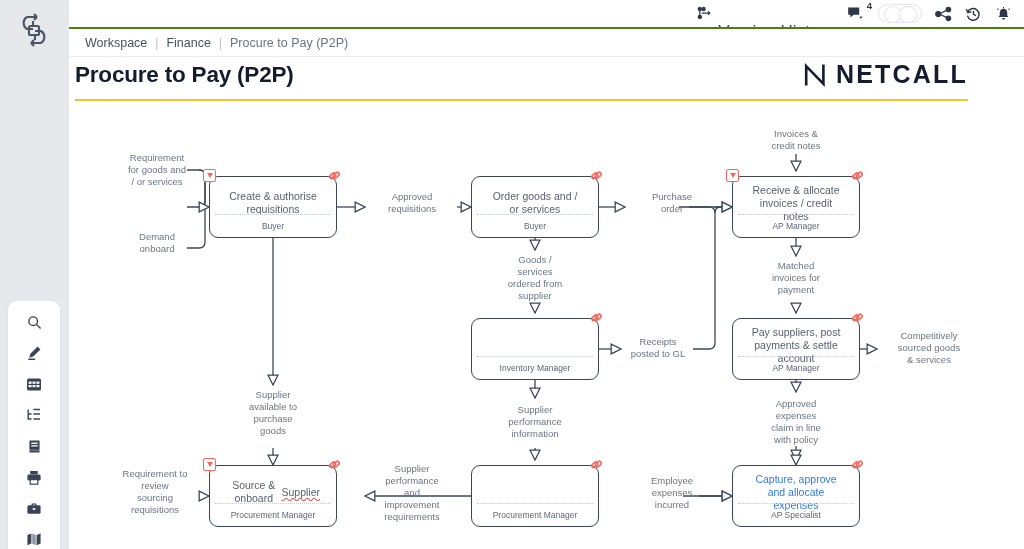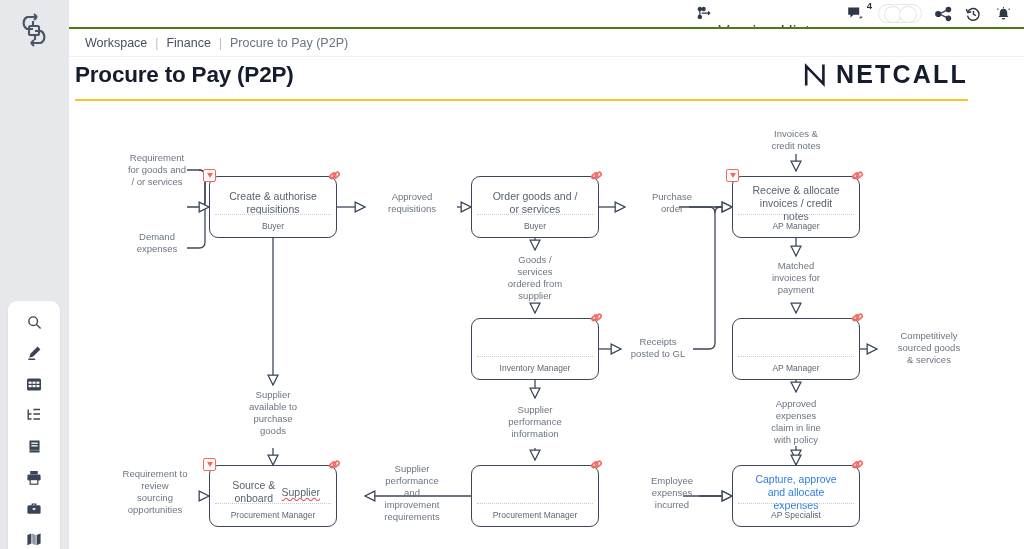--- a/index.html
+++ b/index.html
@@ -370,21 +370,21 @@
 
         <path d="M727 357 V347" marker-start="url(#ah)"></path>
       </g>
     </svg>
 
     <div id="flow-labels">
         <div class="flabel" style="left: 45px; top: 44px; width: 86px;">Requirement
 for goods and
 / or services</div>
         <div class="flabel" style="left: 45px; top: 123px; width: 86px;">Demand
-expenses</div>
+onboard</div>
         <div class="flabel" style="left: 300px; top: 83px; width: 86px;">Approved
 requisitions</div>
         <div class="flabel" style="left: 560px; top: 83px; width: 86px;">Purchase
 order</div>
         <div class="flabel" style="left: 684px; top: 20px; width: 86px;">Invoices &amp;
 credit notes</div>
         <div class="flabel" style="left: 423px; top: 146px; width: 86px;">Goods /
 services
 ordered from
 supplier</div>
@@ -403,21 +403,21 @@
 expenses
 claim in line
 with policy</div>
         <div class="flabel" style="left: 161px; top: 281px; width: 86px;">Supplier
 available to
 purchase
 goods</div>
         <div class="flabel" style="left: 38px; top: 360px; width: 96px;">Requirement to
 review
 sourcing
-opportunities</div>
+requisitions</div>
         <div class="flabel" style="left: 300px; top: 355px; width: 86px;">Supplier
 performance
 and
 improvement
 requirements</div>
         <div class="flabel" style="left: 560px; top: 367px; width: 86px;">Employee
 expenses
 incurred</div>
       </div>
     <div id="nodes">
@@ -469,20 +469,21 @@
           <div class="node-role">Inventory Manager</div>
           <div class="mk-chain">
             <svg viewBox="0 0 16 16" width="15" height="15" fill="none" stroke="currentColor" stroke-width="1.7">
               <rect x="2.6" y="6.4" width="7" height="4" rx="2" transform="rotate(-42 6.1 8.4)"></rect>
               <rect x="6.4" y="5.6" width="7" height="4" rx="2" transform="rotate(-42 9.9 7.6)"></rect>
             </svg>
           </div>
         </div>
         <div class="node" style="left: 663px; top: 210px; width: 128px; height: 62px;">
           <div class="node-box"></div>
+          <div class="node-title">Pay suppliers, post payments &amp; settle account</div>
           <div class="node-divider"></div>
           <div class="node-role">AP Manager</div>
           <div class="mk-chain">
             <svg viewBox="0 0 16 16" width="15" height="15" fill="none" stroke="currentColor" stroke-width="1.7">
               <rect x="2.6" y="6.4" width="7" height="4" rx="2" transform="rotate(-42 6.1 8.4)"></rect>
               <rect x="6.4" y="5.6" width="7" height="4" rx="2" transform="rotate(-42 9.9 7.6)"></rect>
             </svg>
           </div>
         </div>
         <div class="node" style="left: 140px; top: 357px; width: 128px; height: 62px; border-radius: 22px;">

